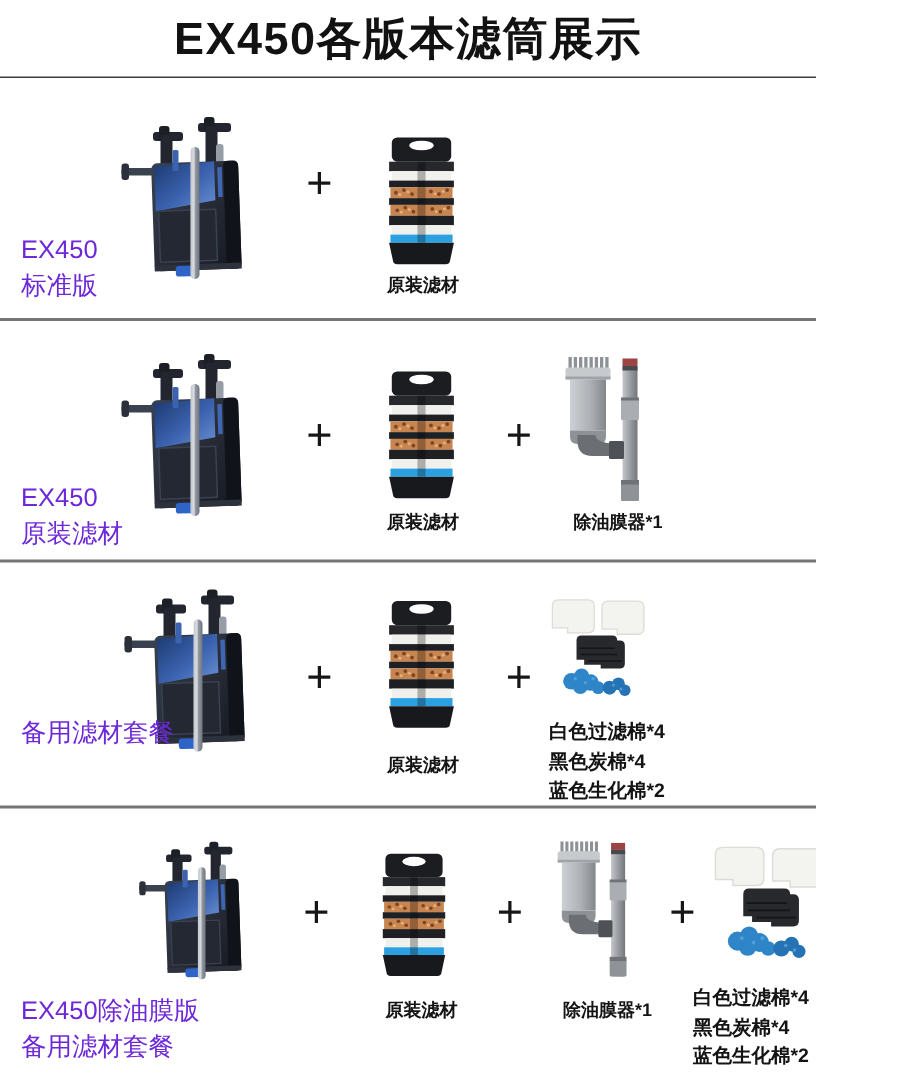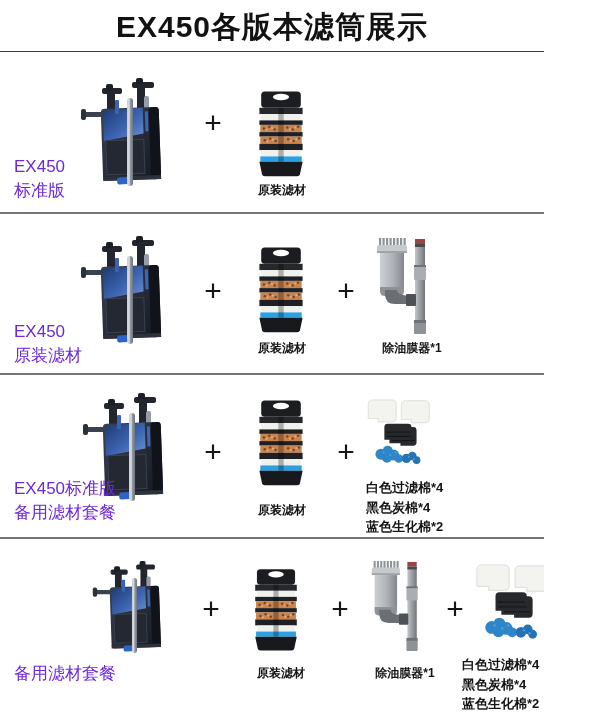--- a/index.html
+++ b/index.html
@@ -210,21 +210,20 @@
         <use href="#sym-skimmer"></use>
       </svg>
     <div class="item-label abs" style="left:357px;top:126px;width:110px">除油膜器*1</div>
   </div>
 
   <div class="row" style="height:162px">
     <svg class="img abs" style="left:82px;top:16px" width="100" height="112" viewBox="0 0 100 112">
         <use href="#sym-filter"></use>
       </svg>
     <div class="version abs" style="left:14px;top:102px">
-      <div>EX450标准版</div>
       <div>备用滤材套餐</div>
     </div>
     <div class="plus abs" style="left:198px;top:62px">+</div>
     <svg class="img abs" style="left:254px;top:20px" width="54" height="94" viewBox="0 0 60 100">
         <use href="#sym-cartridge"></use>
       </svg>
     <div class="item-label abs" style="left:228px;top:127px;width:108px">原装滤材</div>
     <div class="plus abs" style="left:331px;top:62px">+</div>
     <svg class="img abs" style="left:364px;top:18px" width="78" height="80" viewBox="0 0 92 86">
         <use href="#sym-pads"></use>
@@ -234,20 +233,21 @@
       <div>黑色炭棉*4</div>
       <div>蓝色生化棉*2</div>
     </div>
   </div>
 
   <div class="row last" style="height:184px">
     <svg class="img abs" style="left:92px;top:18px" width="85" height="100" viewBox="0 0 100 112">
         <use href="#sym-filter"></use>
       </svg>
     <div class="version abs" style="left:14px;top:123px">
+      <div>EX450除油膜版</div>
       <div>备用滤材套餐</div>
     </div>
     <div class="plus abs" style="left:196px;top:55px">+</div>
     <svg class="img abs" style="left:250px;top:24px" width="52" height="92" viewBox="0 0 60 100">
         <use href="#sym-cartridge"></use>
       </svg>
     <div class="item-label abs" style="left:227px;top:126px;width:108px">原装滤材</div>
     <div class="plus abs" style="left:325px;top:55px">+</div>
     <svg class="img abs" style="left:368px;top:18px" width="60" height="98" viewBox="0 0 64 100">
         <use href="#sym-skimmer"></use>

